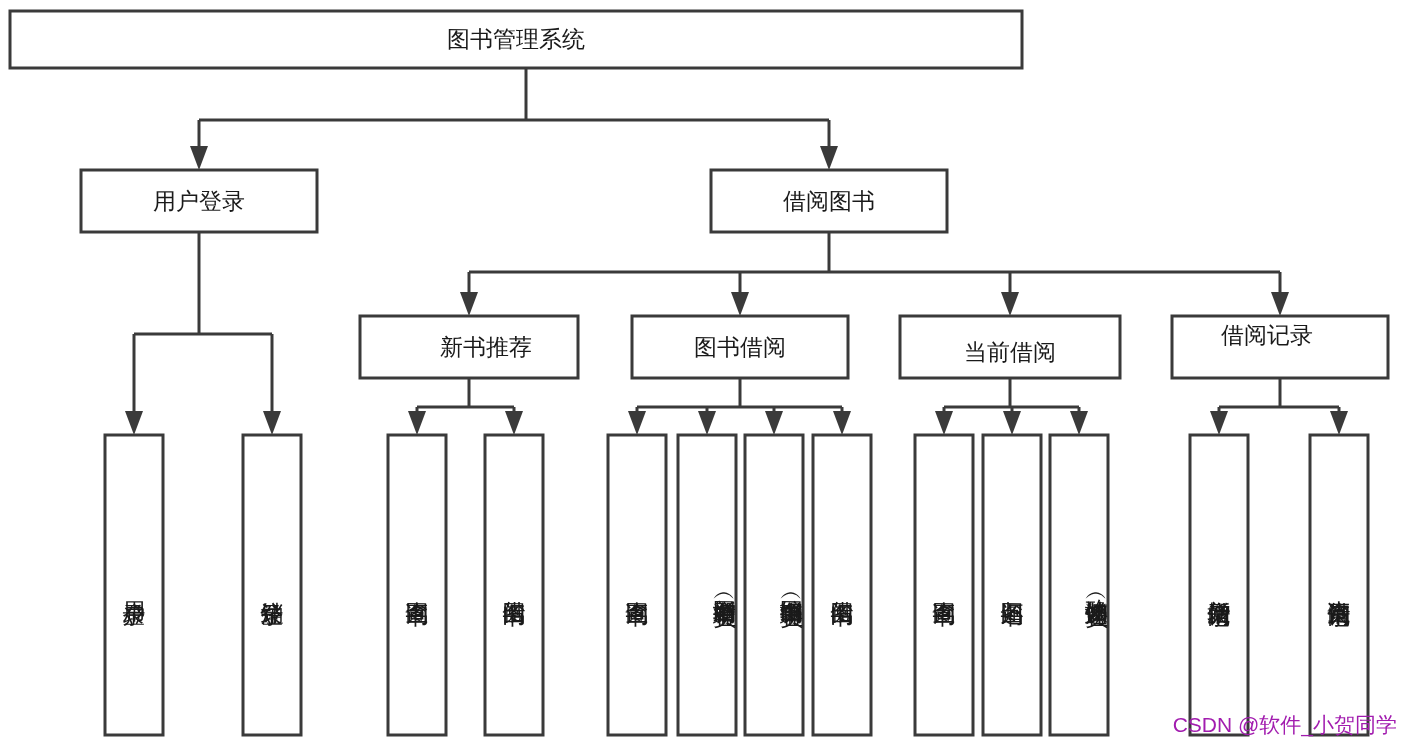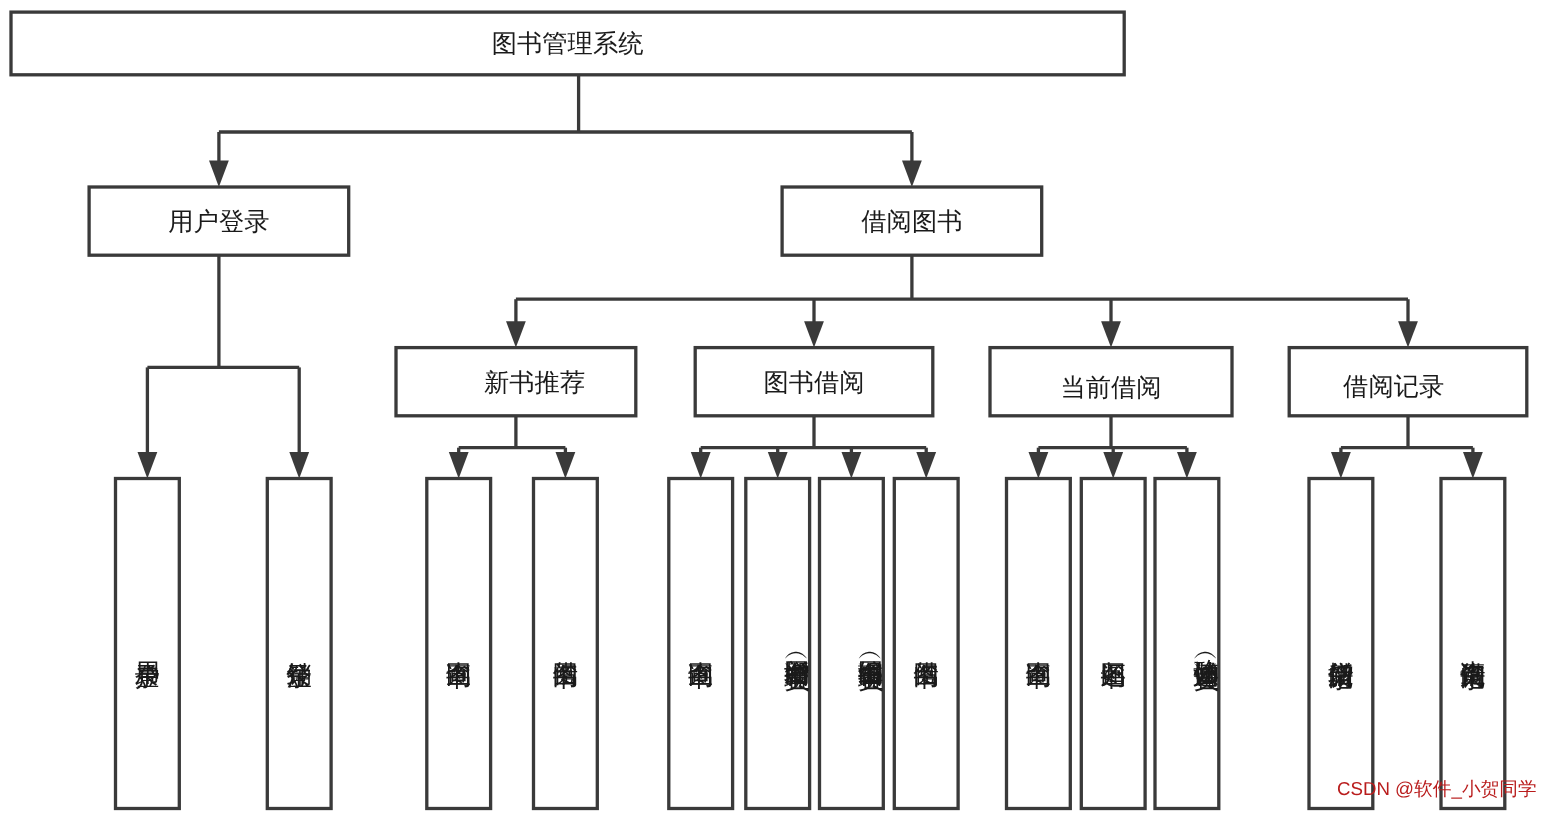--- a/index.html
+++ b/index.html
@@ -62,24 +62,24 @@
     justify-content: center;
     font-family: "Liberation Sans", "DejaVu Sans", sans-serif;
     font-size: 23px;
     color: #1a1a1a;
     white-space: nowrap;
     user-select: none;
   }
   #watermark {
     position: absolute;
     right: 8px;
-    bottom: 18px;
+    bottom: 8px;
     font-family: "Liberation Sans", "DejaVu Sans", sans-serif;
-    font-size: 17px;
-    color: #b91c1c;
+    font-size: 21px;
+    color: #a21caf;
     white-space: nowrap;
     user-select: none;
   }
 </style>
 </head>
 <body>
 
 <div id="diagram-root">
 
   <svg id="tree-svg" viewBox="0 0 1405 747">
@@ -163,21 +163,21 @@
       </g>
   </svg>
 
   <div id="labels-layer">
       <div class="hlabel-wrap" style="left: 10px; top: 11px; width: 1012px; height: 57px;">图书管理系统</div>
       <div class="hlabel-wrap" style="left: 81px; top: 170px; width: 236px; height: 62px;">用户登录</div>
       <div class="hlabel-wrap" style="left: 711px; top: 170px; width: 236px; height: 62px;">借阅图书</div>
       <div class="hlabel-wrap" style="left: 360px; top: 316px; width: 252px; height: 62px;">新书推荐</div>
       <div class="hlabel-wrap" style="left: 632px; top: 316px; width: 216px; height: 62px;">图书借阅</div>
       <div class="hlabel-wrap" style="left: 900px; top: 316px; width: 220px; height: 73px;">当前借阅</div>
-      <div class="hlabel-wrap" style="left: 1172px; top: 320px; width: 190px; height: 62px;">借阅记录</div>
+      <div class="hlabel-wrap" style="left: 1172px; top: 304px; width: 190px; height: 62px;">借阅记录</div>
       <div class="vlabel-wrap" style="left: 105px; top: 439px; width: 58px; height: 292px; align-items: center;">用户登录</div>
       <div class="vlabel-wrap" style="left: 243px; top: 439px; width: 58px; height: 292px; align-items: center;">注销登录</div>
       <div class="vlabel-wrap" style="left: 388px; top: 439px; width: 58px; height: 292px; align-items: center;">查询图书</div>
       <div class="vlabel-wrap" style="left: 485px; top: 439px; width: 58px; height: 292px; align-items: center;">借阅图书</div>
       <div class="vlabel-wrap" style="left: 608px; top: 439px; width: 58px; height: 292px; align-items: center;">查询图书</div>
       <div class="vlabel-wrap" style="left: 678px; top: 439px; width: 58px; height: 292px;">新增图书（管理员）</div>
       <div class="vlabel-wrap" style="left: 745px; top: 439px; width: 58px; height: 292px;">编辑图书（管理员）</div>
       <div class="vlabel-wrap" style="left: 813px; top: 439px; width: 58px; height: 292px; align-items: center;">借阅图书</div>
       <div class="vlabel-wrap" style="left: 915px; top: 439px; width: 58px; height: 292px; align-items: center;">查询图书</div>
       <div class="vlabel-wrap" style="left: 983px; top: 439px; width: 58px; height: 292px; align-items: center;">归还图书</div>

